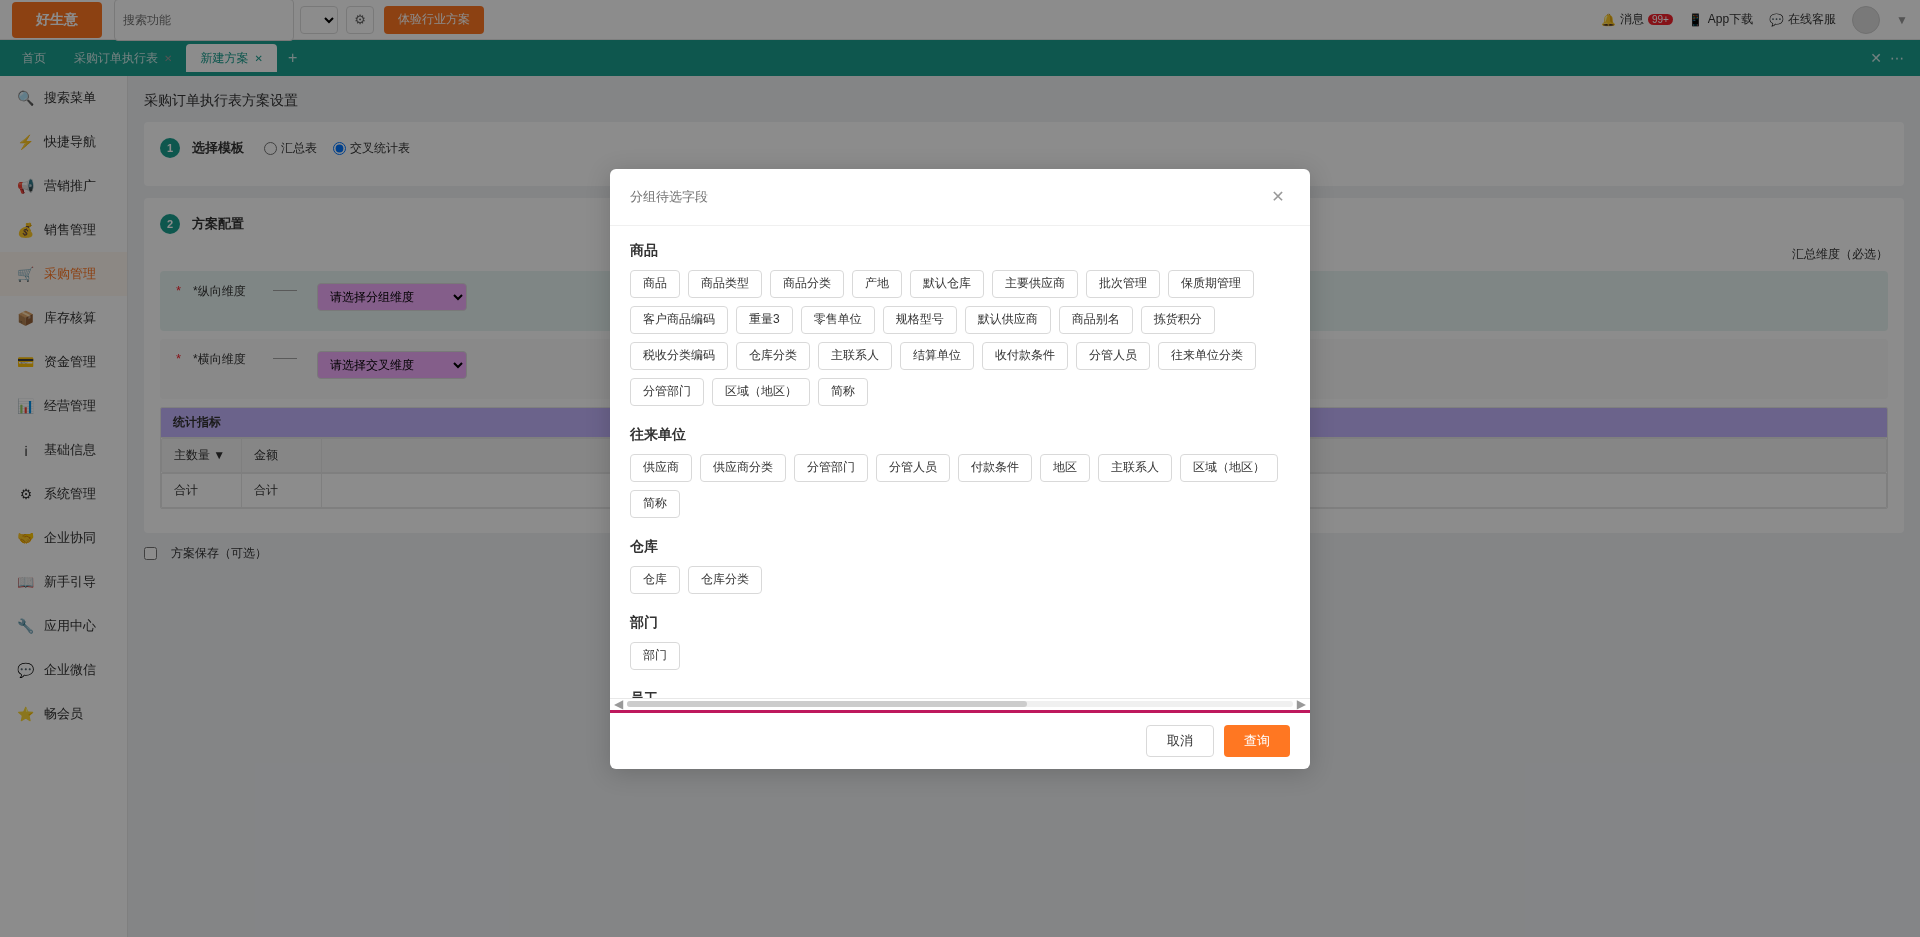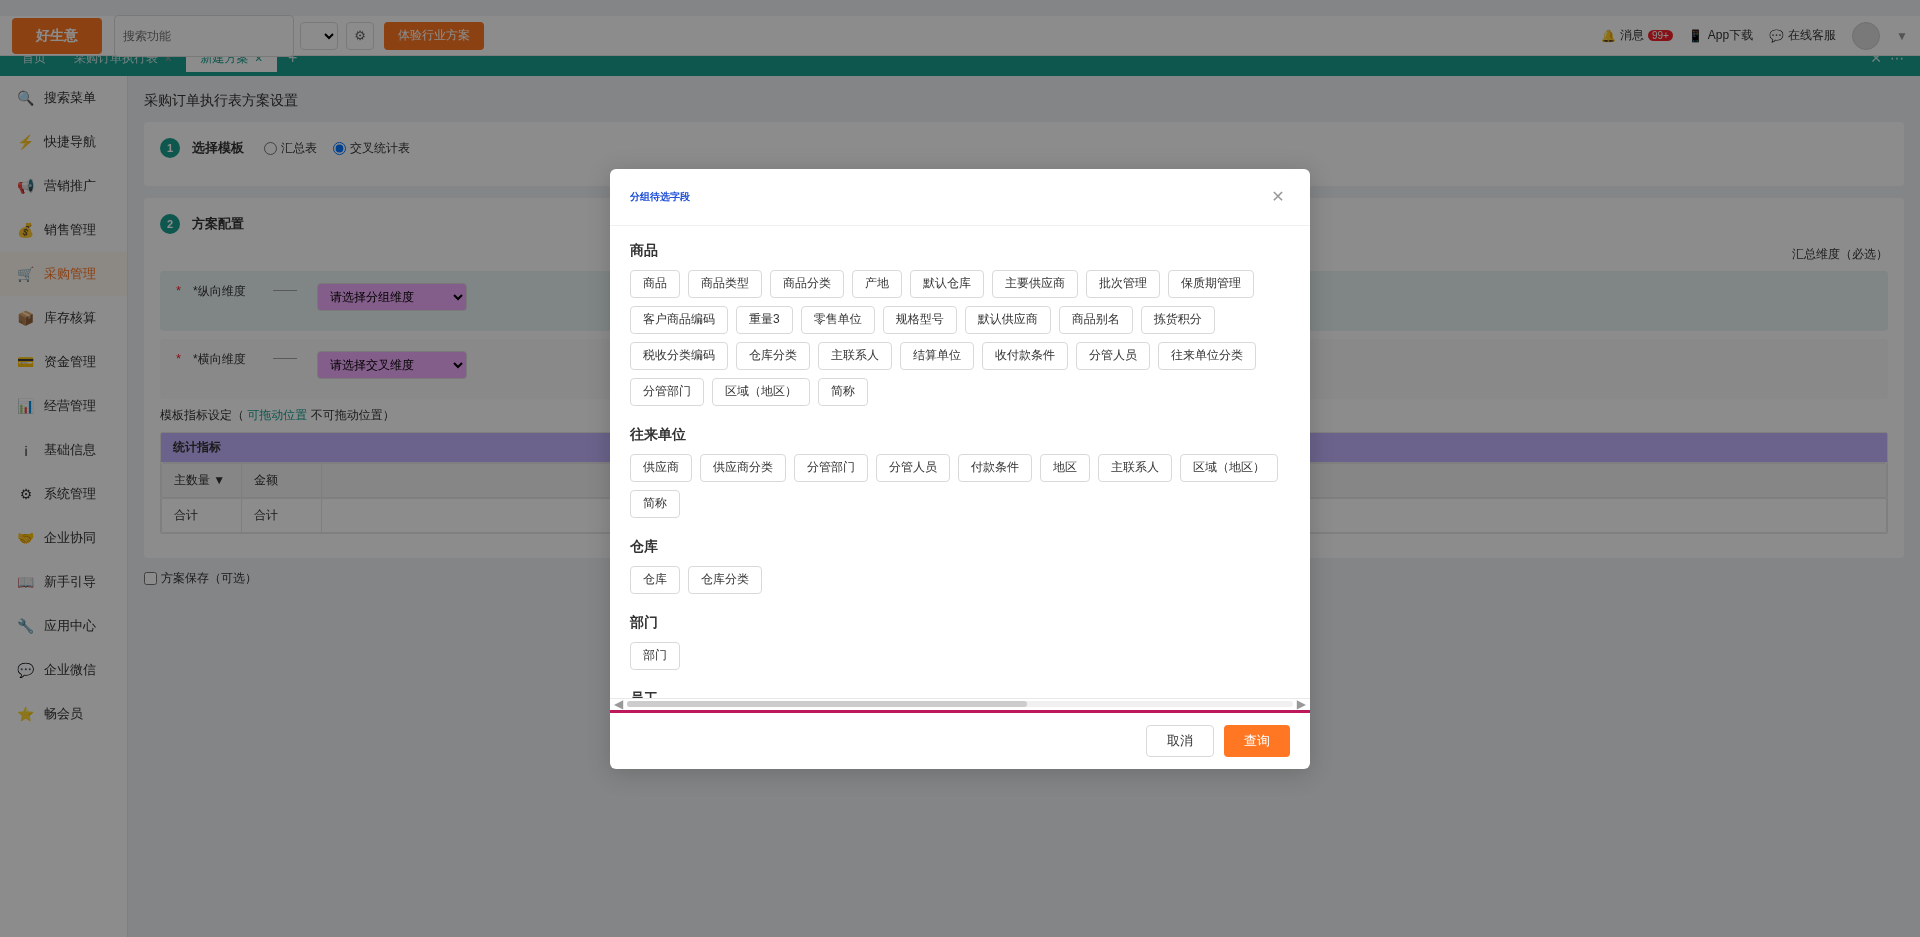--- a/index.html
+++ b/index.html
@@ -7,21 +7,21 @@
 
     
     .topbar {
       height: 40px;
       background: #fff;
       display: flex;
       align-items: center;
       padding: 8px 12px;
       border-bottom: 1px solid #e8e8e8;
       position: fixed;
-      top: 16px; left: 0; right: 0;
+      top: 0; left: 0; right: 0;
       z-index: 100;
     }
     .topbar-logo {
       width: 90px;
       height: 36px;
       background: #ff7722;
       border-radius: 4px;
       display: flex;
       align-items: center;
       justify-content: center;
@@ -258,21 +258,21 @@
       border: 1px solid #e8e8e8;
     }
     .stats-cell {
       padding: 8px 12px;
       font-size: 12px;
       color: #333;
       border-right: 1px solid #e8e8e8;
       min-width: 80px;
     }
     .tip-text { font-size: 12px; color: #999; margin-top: 8px; line-height: 1.8; }
-    .save-checkbox { display: flex; align-items: center; gap: 4px; font-size: 12px; }
+    .save-checkbox { display: flex; align-items: center; gap: 14px; font-size: 12px; }
 
     
     .overlay {
       position: fixed;
       top: 0; left: 0; right: 0; bottom: 0;
       background: rgba(0,0,0,0.45);
       z-index: 200;
       display: flex;
       align-items: center;
       justify-content: center;
@@ -289,21 +289,21 @@
       box-shadow: 0 4px 24px rgba(0,0,0,0.18);
     }
     .modal-header {
       display: flex;
       align-items: center;
       justify-content: space-between;
       padding: 16px 20px;
       border-bottom: 1px solid #f0f0f0;
       flex-shrink: 0;
     }
-    .modal-title { font-size: 10px; font-weight: bold; color: #1d4ed8; }
+    .modal-title { font-size: 13px; font-weight: normal; color: #737373; }
     .modal-close {
       width: 24px;
       height: 24px;
       cursor: pointer;
       display: flex;
       align-items: center;
       justify-content: center;
       color: #999;
       font-size: 16px;
     }
@@ -554,25 +554,20 @@
     </div>
     <div style="background:#f9f9f9;padding:12px 16px;border-radius:4px;margin-bottom:8px;">
       <div class="config-row">
         <span style="color:#f5222d;">*</span>
         <span style="font-size:12px;color:#333;width:60px;">*横向维度</span>
         <span style="font-size:12px;color:#999;margin:0 8px;">——</span>
         <select class="config-select">
           <option>请选择交叉维度</option>
         </select>
       </div>
-    </div>
-    <div style="font-size:12px;color:#333;margin-bottom:8px;">
-      <span>模板指标设定（</span>
-      <span style="color:#1a9e8f;">可拖动位置</span>
-      <span>不可拖动位置）</span>
     </div>
     <div style="border:1px solid #e8e8e8;border-radius:2px;overflow:hidden;margin-bottom:8px;">
       <div style="background:#c4b5fd;padding:6px 12px;font-size:12px;color:#333;font-weight:bold;border-bottom:1px solid #e8e8e8;">统计指标</div>
       <div class="table-header-row">
         <div class="table-header-cell">
           <span>主数量</span>
           <span> ▼</span>
         </div>
         <div class="table-header-cell">金额</div>
       </div>

